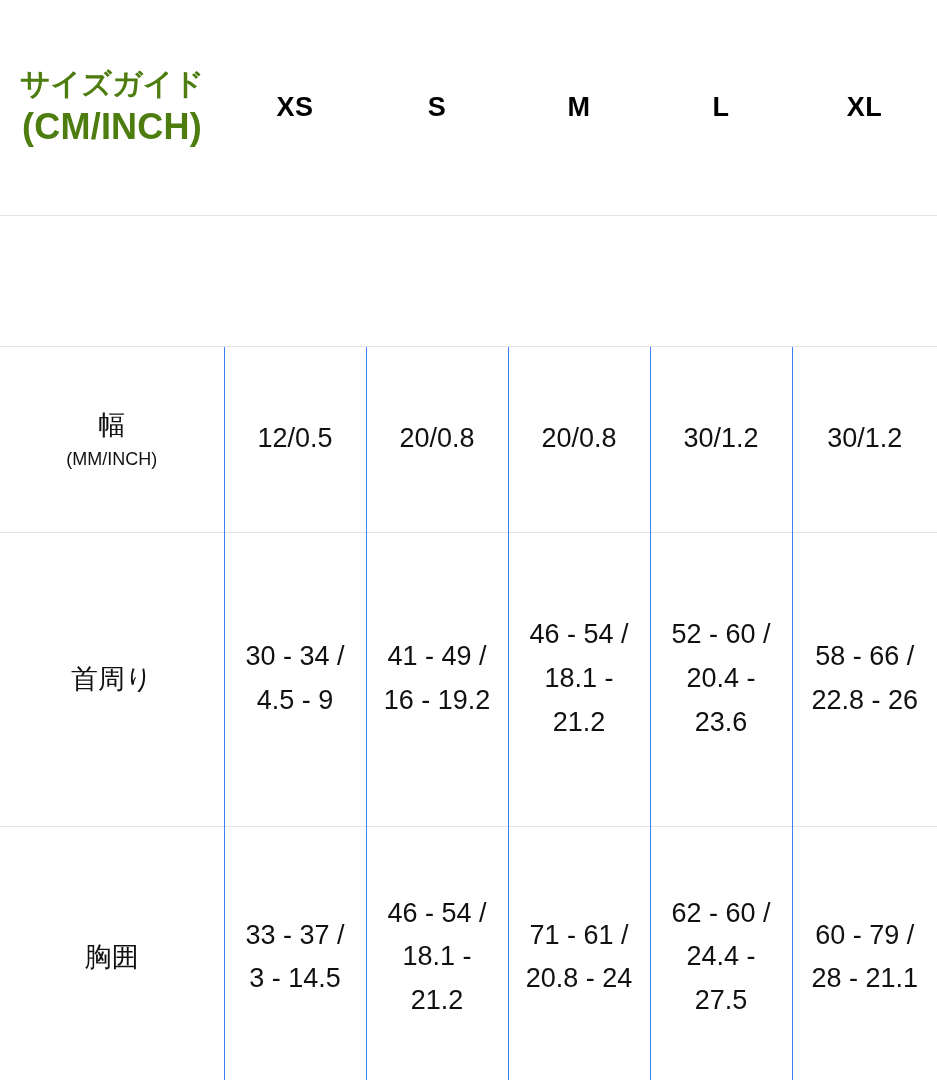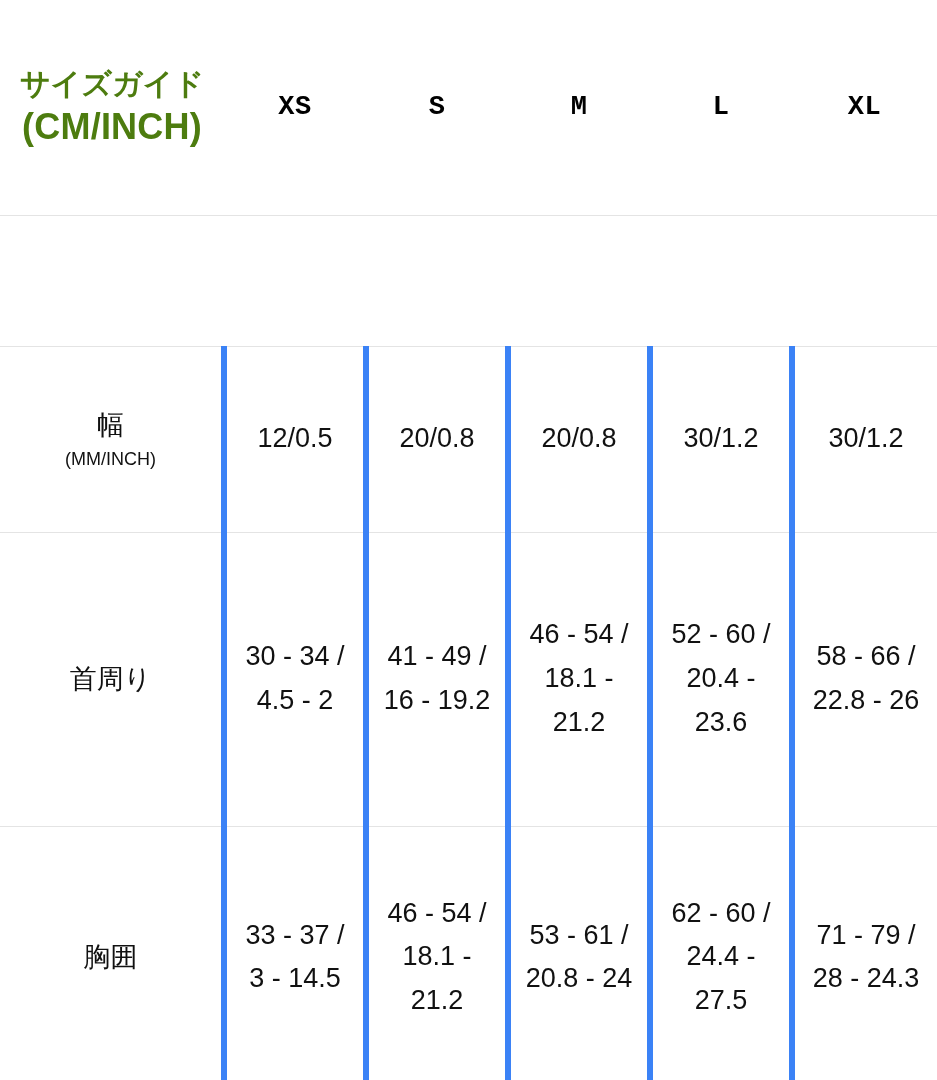--- a/index.html
+++ b/index.html
@@ -47,34 +47,33 @@
     display: block;
     font-size: 36px;
     letter-spacing: 0.2px;
   }
   .size-head {
     font-weight: bold;
     font-size: 27px;
     color: #000000;
     letter-spacing: 0.5px;
     padding-bottom: 82px;
-    font-family: Liberation Mono, monospace;
   }
 
   
   .sep-row td {
     border-top: 1px solid #e4e4e4;
     height: 130px;
     padding: 0;
   }
 
   
   .body-row td {
     border-top: 1px solid #e4e4e4;
-    border-left: 6px solid #3b82f6;
+    border-left: 1px solid #3b82f6;
     text-align: center;
     vertical-align: middle;
     font-size: 27px;
     line-height: 1.62;
     color: #111111;
     padding: 14px 10px;
   }
   .body-row td.row-label {
     border-left: none;
     font-size: 27px;
@@ -148,21 +147,21 @@
       <td>
           <span class="cell-text">30/1.2</span>
         </td>
     </tr>
 
     <tr class="body-row r-neck">
       <td class="row-label">
         <span>首周り</span>
       </td>
       <td>
-          <span class="cell-text">30 - 34 / 4.5 - 2</span>
+          <span class="cell-text">30 - 34 / 4.5 - 9</span>
         </td>
       <td>
           <span class="cell-text">41 - 49 / 16 - 19.2</span>
         </td>
       <td>
           <span class="cell-text">46 - 54 / 18.1 - 21.2</span>
         </td>
       <td>
           <span class="cell-text">52 - 60 / 20.4 - 23.6</span>
         </td>
@@ -175,23 +174,23 @@
       <td class="row-label">
         <span>胸囲</span>
       </td>
       <td>
           <span class="cell-text">33 - 37 / 3 - 14.5</span>
         </td>
       <td>
           <span class="cell-text">46 - 54 / 18.1 - 21.2</span>
         </td>
       <td>
-          <span class="cell-text">53 - 61 / 20.8 - 24</span>
+          <span class="cell-text">71 - 61 / 20.8 - 24</span>
         </td>
       <td>
           <span class="cell-text">62 - 60 / 24.4 - 27.5</span>
         </td>
       <td>
-          <span class="cell-text">71 - 79 / 28 - 24.3</span>
+          <span class="cell-text">60 - 79 / 28 - 21.1</span>
         </td>
     </tr>
   </tbody>
 </table>
 
 </body></html>

